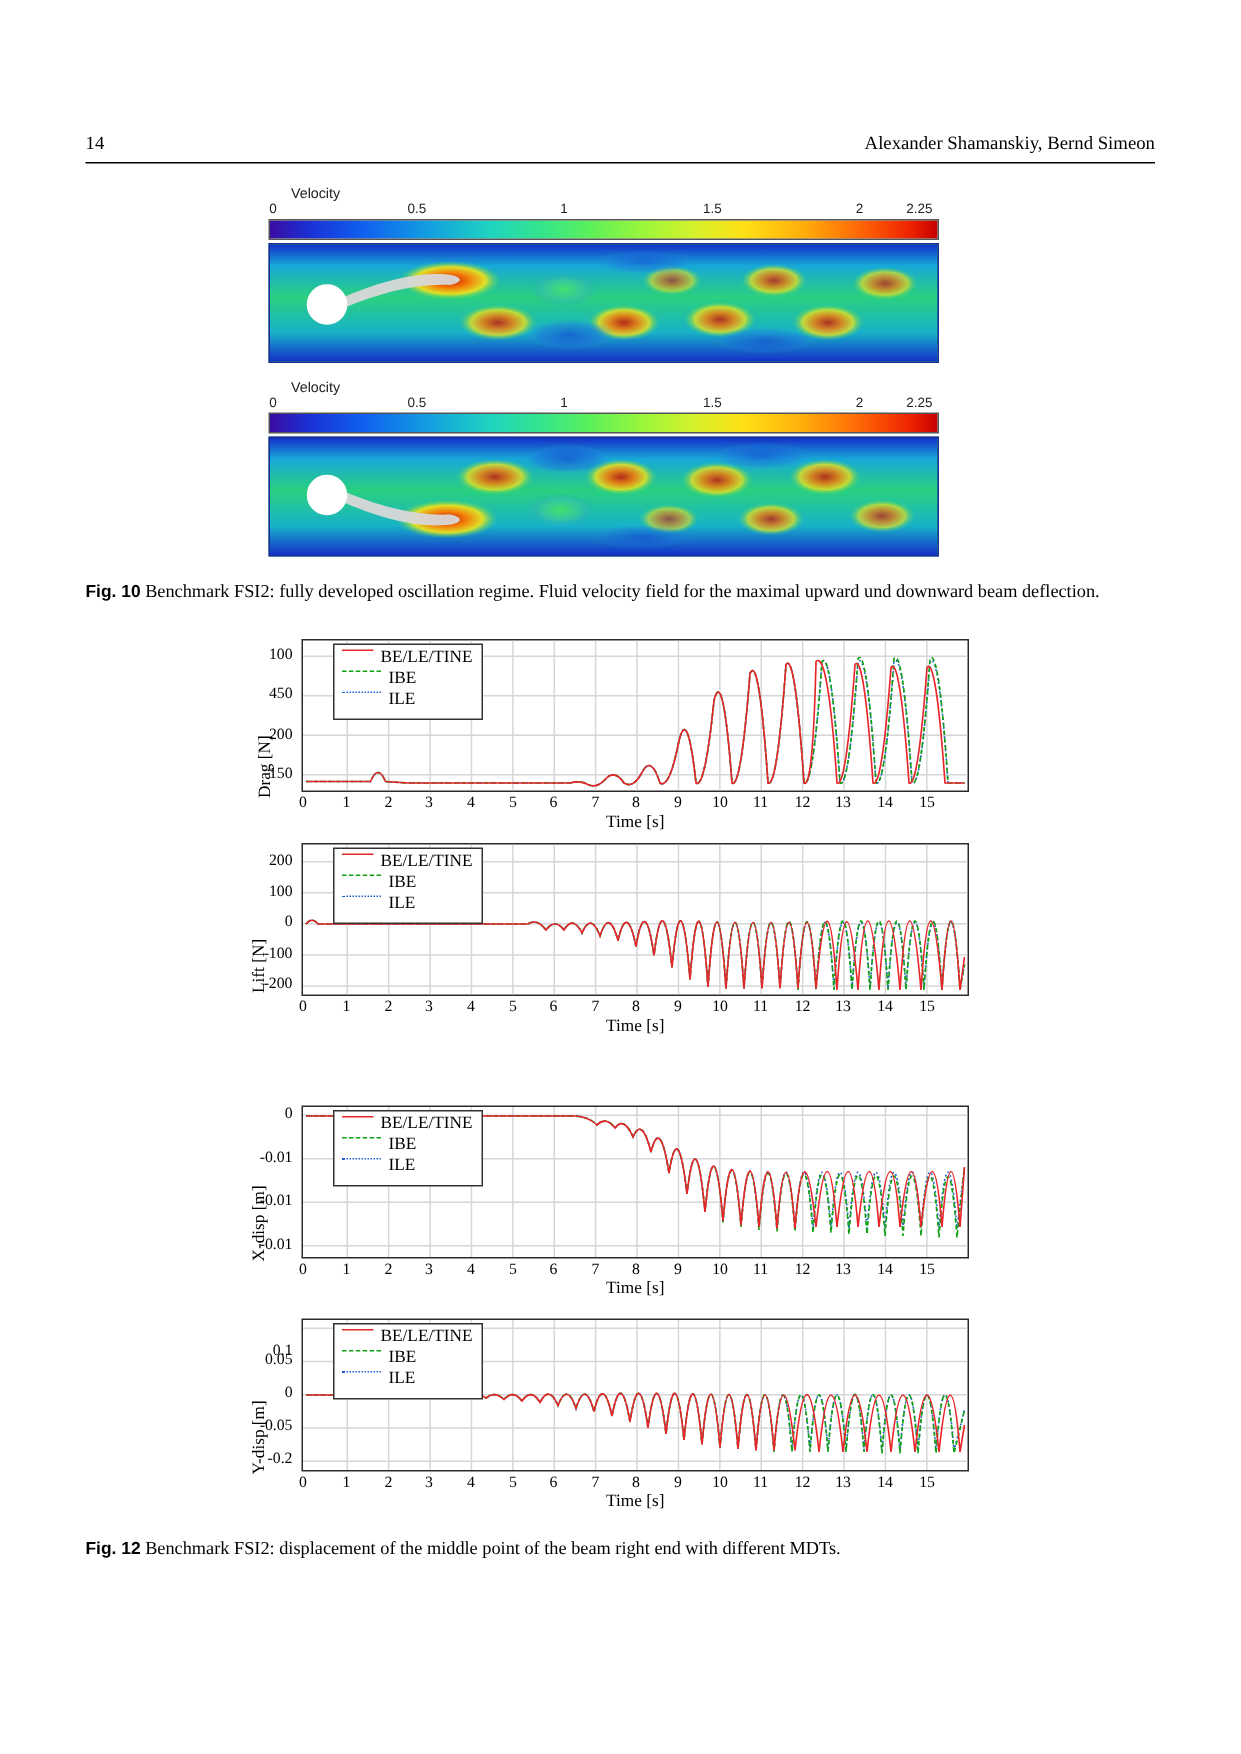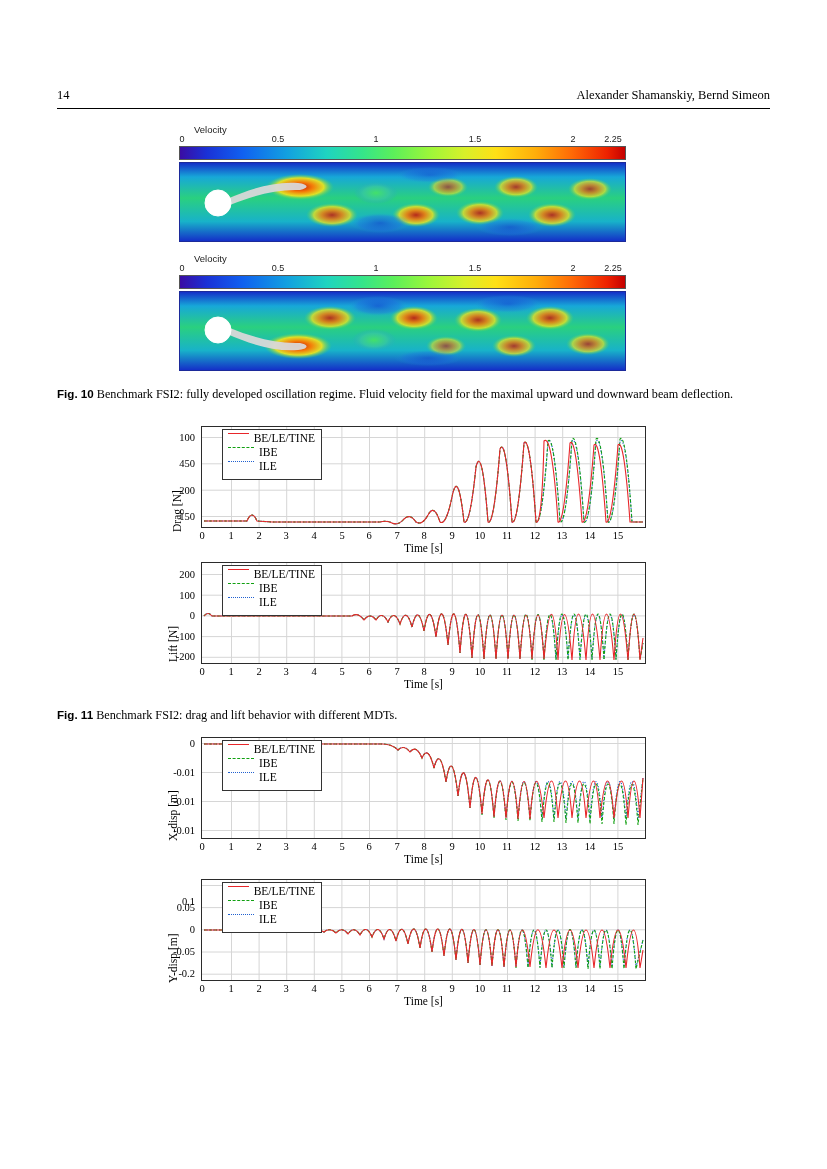--- a/index.html
+++ b/index.html
@@ -327,24 +327,20 @@
     <div class="tick-lbl" style="left:287px;top:106px;">9</div>
     <div class="tick-lbl" style="left:315px;top:106px;">10</div>
     <div class="tick-lbl" style="left:342px;top:106px;">11</div>
     <div class="tick-lbl" style="left:370px;top:106px;">12</div>
     <div class="tick-lbl" style="left:397px;top:106px;">13</div>
     <div class="tick-lbl" style="left:425px;top:106px;">14</div>
     <div class="tick-lbl" style="left:453px;top:106px;">15</div>
     <div class="xlabel" style="left:36px;top:118px;width:445px;">Time [s]</div>
   </div>
 
-  <div class="figcap" style="top:707px;">
-    <b>Fig. 11</b>
-    <span> Benchmark FSI2: drag and lift behavior with different MDTs.</span>
-  </div>
 
   <div class="plot" style="left:165px;top:735px;width:500px;height:130px;">
     <div class="ylabel" style="left:2px;top:106px;">X-disp [m]</div>
     <div class="axes" style="left:36px;top:2px;width:445px;height:102px;">
       <svg width="443" height="100" viewBox="0 0 443 100" preserveAspectRatio="none">
         <g stroke="#d6d6d6" stroke-width="1">
           <line x1="29.5" y1="0" x2="29.5" y2="100"></line>
             <line x1="57.1" y1="0" x2="57.1" y2="100"></line>
           <line x1="84.7" y1="0" x2="84.7" y2="100"></line>
             <line x1="112.3" y1="0" x2="112.3" y2="100"></line>
@@ -472,14 +468,18 @@
     <div class="tick-lbl" style="left:287px;top:106px;">9</div>
     <div class="tick-lbl" style="left:315px;top:106px;">10</div>
     <div class="tick-lbl" style="left:342px;top:106px;">11</div>
     <div class="tick-lbl" style="left:370px;top:106px;">12</div>
     <div class="tick-lbl" style="left:397px;top:106px;">13</div>
     <div class="tick-lbl" style="left:425px;top:106px;">14</div>
     <div class="tick-lbl" style="left:453px;top:106px;">15</div>
     <div class="xlabel" style="left:36px;top:118px;width:445px;">Time [s]</div>
   </div>
 
+  <div class="figcap" style="top:1024px;">
+    <b>Fig. 12</b>
+    <span> Benchmark FSI2: displacement of the middle point of the beam right end with different MDTs.</span>
+  </div>
 
 </div>
 
 </body></html>

